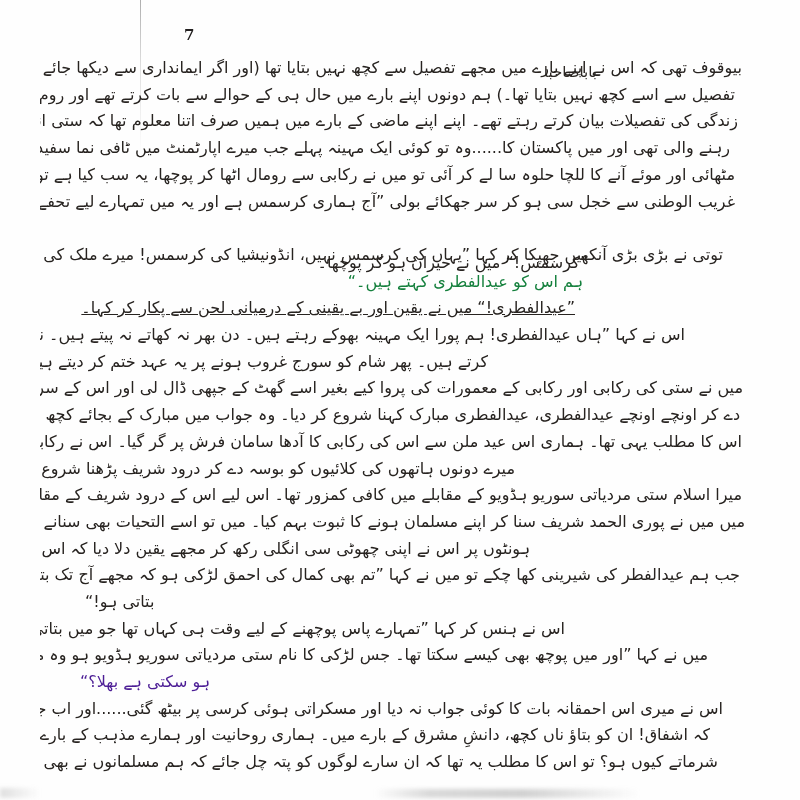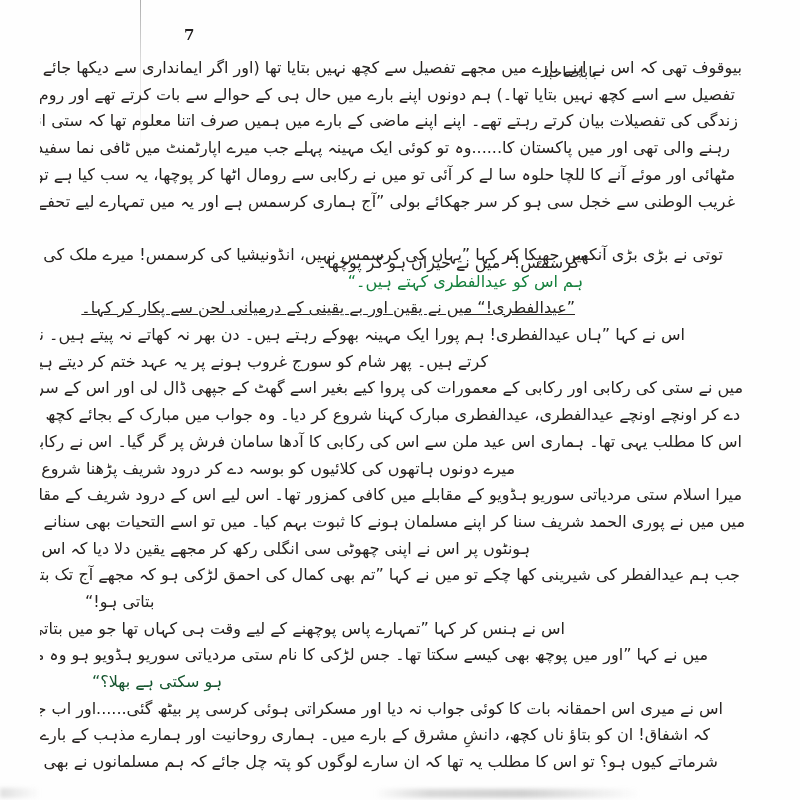--- a/index.html
+++ b/index.html
@@ -105,21 +105,21 @@
       <div class="line" lang="ur" dir="rtl" style="top: 401px; right: 60px; left: 40px; color: rgb(39, 35, 32);">دے کر اونچے اونچے عیدالفطری، عیدالفطری مبارک کہنا شروع کر دیا۔ وہ جواب میں مبارک کے بجائے کچھ اور کہتی تھی لیکن</div>
       <div class="line" lang="ur" dir="rtl" style="top: 428px; right: 58px; left: 40px; color: rgb(39, 35, 32);">اس کا مطلب یہی تھا۔ ہماری اس عید ملن سے اس کی رکابی کا آدھا سامان فرش پر گر گیا۔ اس نے رکابی میز پر رکھ دی اور</div>
       <div class="line" lang="ur" dir="rtl" style="top: 455px; right: 285px; left: 40px; color: rgb(39, 35, 32);">میرے دونوں ہاتھوں کی کلائیوں کو بوسہ دے کر درود شریف پڑھنا شروع کر دیا۔</div>
       <div class="line" lang="ur" dir="rtl" style="top: 481px; right: 58px; left: 40px; color: rgb(39, 35, 32);">میرا اسلام ستی مردیاتی سوریو ہڈویو کے مقابلے میں کافی کمزور تھا۔ اس لیے اس کے درود شریف کے مقابلے</div>
       <div class="line" lang="ur" dir="rtl" style="top: 508px; right: 55px; left: 40px; color: rgb(39, 35, 32);">میں میں نے پوری الحمد شریف سنا کر اپنے مسلمان ہونے کا ثبوت بہم کیا۔ میں تو اسے التحیات بھی سنانے لگا تھا لیکن میرے</div>
       <div class="line" lang="ur" dir="rtl" style="top: 535px; right: 270px; left: 40px; color: rgb(39, 35, 32);">ہونٹوں پر اس نے اپنی چھوٹی سی انگلی رکھ کر مجھے یقین دلا دیا کہ اس نے میرے مسلمان ہونے کو تسلیم کر لیا ہے۔</div>
       <div class="line" lang="ur" dir="rtl" style="top: 561px; right: 60px; left: 40px; color: rgb(39, 35, 32);">جب ہم عیدالفطر کی شیرینی کھا چکے تو میں نے کہا ”تم بھی کمال کی احمق لڑکی ہو کہ مجھے آج تک بتایا ہی نہیں تم</div>
       <div class="line left-anchored" lang="ur" dir="rtl" style="top: 588px; left: 85px; color: rgb(39, 35, 32);">بتاتی ہو!“</div>
       <div class="line" lang="ur" dir="rtl" style="top: 615px; right: 235px; left: 40px; color: rgb(39, 35, 32);">اس نے ہنس کر کہا ”تمہارے پاس پوچھنے کے لیے وقت ہی کہاں تھا جو میں بتاتی۔“</div>
       <div class="line" lang="ur" dir="rtl" style="top: 641px; right: 92px; left: 40px; color: rgb(39, 35, 32);">میں نے کہا ”اور میں پوچھ بھی کیسے سکتا تھا۔ جس لڑکی کا نام ستی مردیاتی سوریو ہڈویو ہو وہ مسلمان کس طرح سے</div>
-      <div class="line left-anchored" lang="ur" dir="rtl" style="top: 668px; left: 92px; color: #14532d;">ہو سکتی ہے بھلا؟“</div>
+      <div class="line left-anchored" lang="ur" dir="rtl" style="top: 668px; left: 80px; color: #4c1d95;">ہو سکتی ہے بھلا؟“</div>
       <div class="line" lang="ur" dir="rtl" style="top: 695px; right: 77px; left: 40px; color: rgb(39, 35, 32);">اس نے میری اس احمقانہ بات کا کوئی جواب نہ دیا اور مسکراتی ہوئی کرسی پر بیٹھ گئی......اور اب جو اس نے کہا</div>
       <div class="line" lang="ur" dir="rtl" style="top: 721px; right: 90px; left: 40px; color: rgb(39, 35, 32);">کہ اشفاق! ان کو بتاؤ ناں کچھ، دانشِ مشرق کے بارے میں۔ ہماری روحانیت اور ہمارے مذہب کے بارے میں، تم</div>
       <div class="line" lang="ur" dir="rtl" style="top: 748px; right: 82px; left: 40px; color: rgb(39, 35, 32);">شرماتے کیوں ہو؟ تو اس کا مطلب یہ تھا کہ ان سارے لوگوں کو پتہ چل جائے کہ ہم مسلمانوں نے بھی روحانیت کے</div>
     </div>
 
   <div class="bottom-smudge-artifact"></div>
   <div class="left-edge-smudge-artifact"></div>
 </div>
 
 </body></html>

